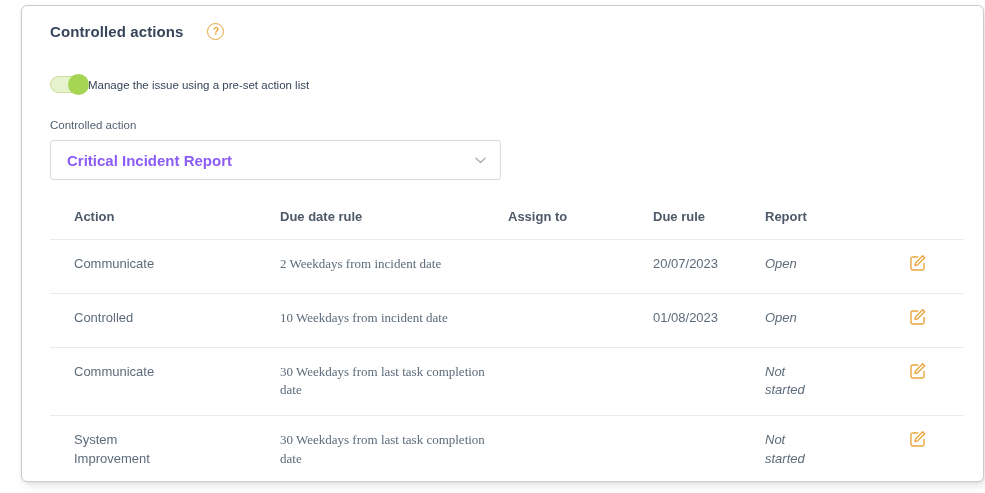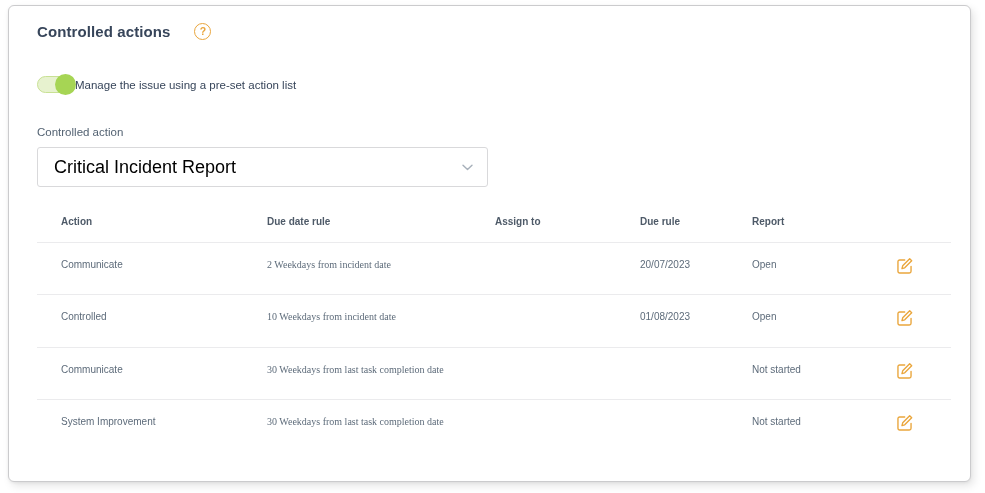--- a/index.html
+++ b/index.html
@@ -11,56 +11,56 @@
     --body-text:#5D6B7A;
     --header-text:#4E5A68;
     --card-border:#CBCBCD;
     --divider:#EBEBED;
     --field-border:#D9D9DB;
   }
   *{box-sizing:border-box;margin:0;padding:0;}
   html,body{width:985px;height:493px;background:#ffffff;overflow:hidden;
     font-family:"Liberation Sans",sans-serif;-webkit-font-smoothing:antialiased;}
   .card{
-    position:absolute;left:8px;top:5px;width:963px;height:477px;
+    position:absolute;left:21px;top:5px;width:963px;height:477px;
     background:#fff;border:1px solid var(--card-border);border-radius:6px;
     box-shadow:3px 4px 8px rgba(0,0,0,0.10), 0 1px 3px rgba(0,0,0,0.06);
     padding:17px 22px 0 28px;
   }
   .title-row{display:flex;align-items:center;}
   .page-title{font-size:15px;font-weight:700;color:var(--title-text);letter-spacing:.1px;}
   .help-icon{
     margin-left:24px;width:17px;height:17px;border:1.6px solid var(--accent);
     border-radius:50%;color:var(--accent);font-size:10.5px;font-weight:700;
     display:flex;align-items:center;justify-content:center;cursor:pointer;line-height:1;
   }
   .toggle-row{margin-top:36px;display:flex;align-items:center;}
   .toggle{position:relative;width:38px;height:17px;background:var(--toggle-track);
     border:1px solid var(--toggle-track-border);border-radius:10px;cursor:pointer;flex:0 0 auto;}
   .toggle .knob{position:absolute;right:-2px;top:-3px;width:21px;height:21px;
     border-radius:50%;background:var(--toggle-knob);}
   .toggle-label{font-size:11.5px;color:var(--title-text);}
-  .field-label{margin-top:33px;font-size:11.5px;color:#536272;}
+  .field-label{margin-top:26px;font-size:11.5px;color:#536272;}
   .select{
     margin-top:9px;width:451px;height:40px;border:1px solid var(--field-border);
     border-radius:3px;display:flex;align-items:center;justify-content:space-between;
     padding:0 14px 0 16px;cursor:pointer;background:#fff;
   }
-  .select-value{font-size:18px;color:#000000;}
+  .select-value{font-size:15px;color:#8b5cf6;font-weight:bold;}
   .chevron{display:flex;align-items:center;}
   table{margin-top:12px;width:914px;border-collapse:collapse;table-layout:fixed;}
   th,td{text-align:left;vertical-align:top;border-bottom:1px solid var(--divider);
-    font-size:10px;line-height:1.45;}
+    font-size:13px;line-height:1.45;}
   th{color:var(--header-text);font-weight:700;padding:16px 0 12px 0;}
   td{color:var(--body-text);font-weight:400;padding:15px 0 15px 0;}
   th:first-child,td:first-child{padding-left:24px;}
   tr:last-child td{border-bottom:none;}
   .cw-action{max-width:110px;}
   .cw-rule{max-width:205px;font-family:Liberation Serif, serif;}
-  .cw-status{max-width:58px;}
+  .cw-status{max-width:58px;font-style:italic;}
   .icon-cell{padding-left:58px !important;}
   .edit-btn{background:none;border:none;padding:0;cursor:pointer;display:inline-flex;margin-top:-2px;}
   .edit-btn svg{display:block;}
 </style>
 </head>
 <body>
 
 <div class="card">
 
   <div class="title-row">

